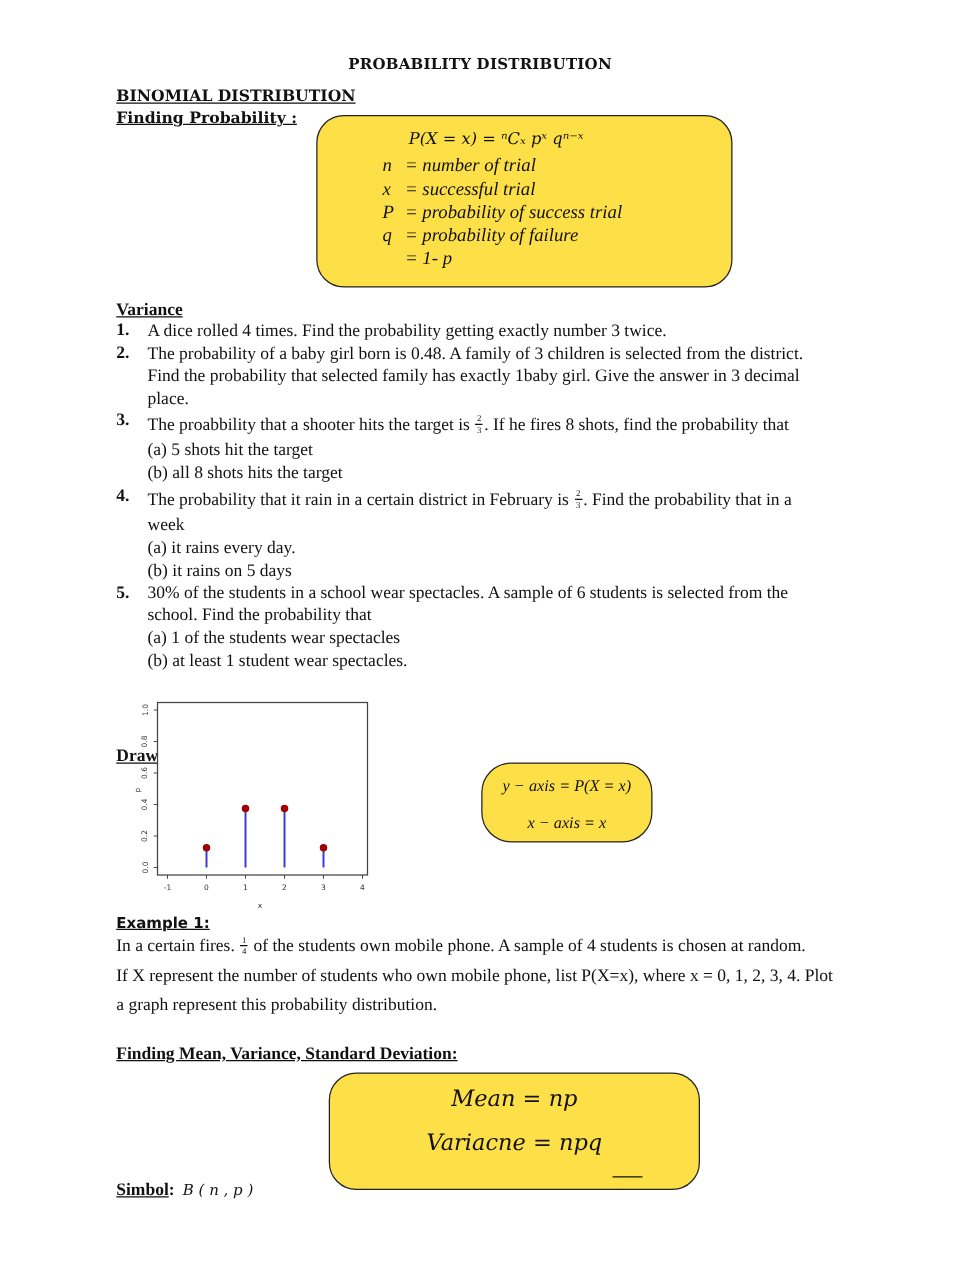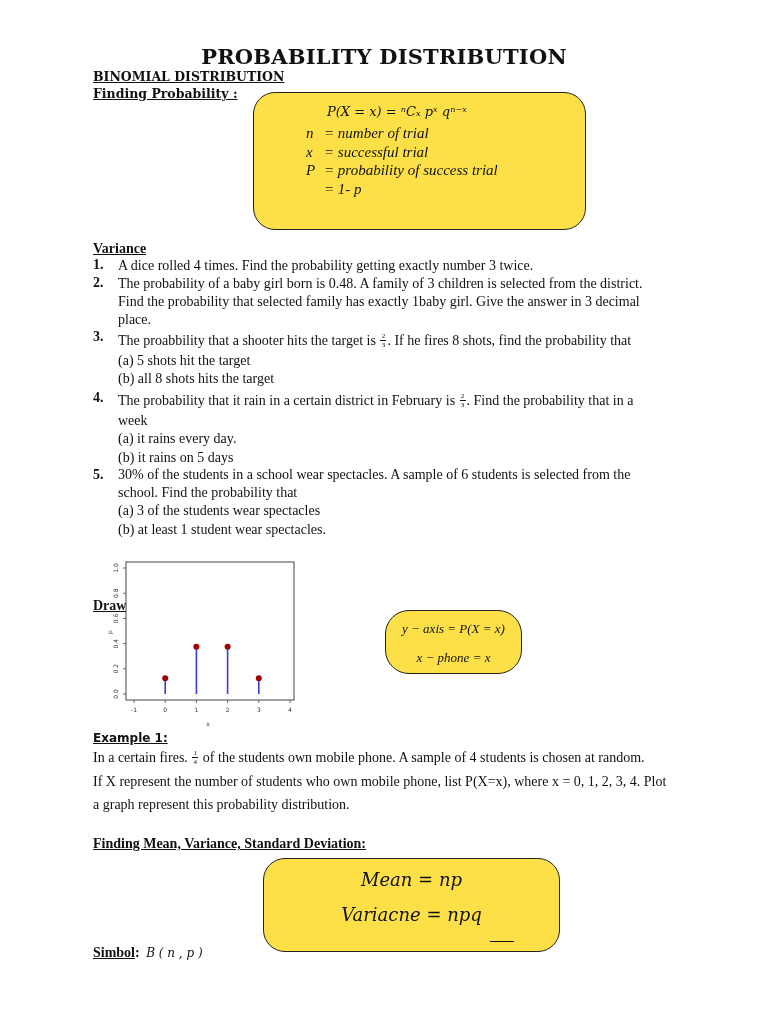--- a/index.html
+++ b/index.html
@@ -1,20 +1,20 @@
 <!DOCTYPE html>
 <html><head>
 <meta charset="utf-8">
 <style>
   html, body { margin:0; padding:0; background:#ffffff; }
   body { width:768px; height:1024px; position:relative; overflow:hidden;
          font-family:"Liberation Serif", serif; color:#111; }
   .abs { position:absolute; }
   .title { left:0; width:768px; top:44px; text-align:center; font-family:"DejaVu Serif", serif;
-           font-weight:bold; font-size:21px; letter-spacing:0.2px; }
+           font-weight:bold; font-size:12px; letter-spacing:0.2px; }
   .hdr { font-family:"DejaVu Serif", serif; font-weight:bold; font-size:12.5px; text-decoration:underline; left:93px; }
   .hdr-serif { font-family:"Liberation Serif", serif; font-weight:bold; font-size:14px; text-decoration:underline; left:93px; }
   .box { border:1.3px solid #222; border-radius:22px; background:#fde047; }
   .formula-main { font-family:"DejaVu Serif", serif; font-style:italic; font-size:13px; }
   .def { font-family:"Liberation Serif", serif; font-style:italic; font-size:15px; line-height:18.5px; }
   .def .sym { display:inline-block; width:18px; }
   .num { position:absolute; left:93px; font-weight:bold; font-size:14px; }
   .item { position:absolute; left:118px; width:540px; font-size:14px; line-height:18.2px; }
   .frac { display:inline-flex; flex-direction:column; align-items:center; vertical-align:middle;
           font-size:7px; line-height:6px; margin:0 1px; position:relative; top:-1px; }
@@ -34,20 +34,21 @@
 <div class="abs title">PROBABILITY DISTRIBUTION</div>
 <div class="abs hdr" style="top:69px;">BINOMIAL DISTRIBUTION</div>
 <div class="abs hdr" style="top:86px;">Finding Probability :</div>
 
 <div class="abs box" style="left:253px; top:92px; width:331px; height:136px;">
   <div class="abs formula-main" style="left:73px; top:11px;">P(X = x) = ⁿCₓ pˣ qⁿ⁻ˣ</div>
   <div class="abs def" style="left:52px; top:31px;">
     <div><span class="sym">n</span><span>= number of trial</span></div>
     <div><span class="sym">x</span><span>= successful trial</span></div>
     <div><span class="sym">P</span><span>= probability of success trial</span></div>
+    <div><span class="sym">q</span><span>= probability of failure</span></div>
     <div><span class="sym"></span><span>= 1- p</span></div>
   </div>
 </div>
 
 <div class="abs hdr-serif" style="top:241px;">Variance</div>
 
 <div class="num" style="top:257px;">1.</div>
 <div class="item" style="top:257px;">
   <div>A dice rolled 4 times. Find the probability getting exactly number 3 twice.</div>
 </div>
@@ -79,21 +80,21 @@
       </span><span>. Find the probability that in a</span></div>
   <div style="margin-top:2px;">week</div>
   <div>(a) it rains every day.</div>
   <div>(b) it rains on 5 days</div>
 </div>
 
 <div class="num" style="top:467px;">5.</div>
 <div class="item" style="top:466px;">
   <div>30% of the students in a school wear spectacles. A sample of 6 students is selected from the</div>
   <div>school. Find the probability  that</div>
-  <div>(a) 3 of the students wear spectacles</div>
+  <div>(a) 1 of the students wear spectacles</div>
   <div>(b) at least 1 student wear spectacles.</div>
 </div>
 
 <div class="abs hdr-serif" style="top:566px;margin-top:32px;">Drawing Graph :</div>
 
 <div class="abs chart">
   <svg width="200" height="175" viewBox="0 0 200 175" xmlns="http://www.w3.org/2000/svg">
     <rect x="22" y="6" width="168" height="138" fill="#fff" stroke="#444" stroke-width="1"></rect>
     <g id="yticks" font-family="DejaVu Sans, sans-serif" font-size="6" fill="#333">
         <line x1="19" x2="22" y1="138" y2="138" stroke="#444" stroke-width="0.8"></line>
@@ -133,21 +134,21 @@
         <line x1="154.8" x2="154.8" y1="138" y2="122.25" stroke="#3b3bd6" stroke-width="1.6"></line>
         <circle cx="154.8" cy="122.25" r="3" fill="#a00000"></circle>
       </g>
     <text id="xlab" x="104" y="170" font-family="DejaVu Sans, sans-serif" font-size="6" fill="#333" text-anchor="middle">x</text>
     <text id="ylab" x="8" y="76" font-family="DejaVu Sans, sans-serif" font-size="6" fill="#333" text-anchor="middle" transform="rotate(-90 8 76)">p</text>
   </svg>
 </div>
 
 <div class="abs box" style="left:385px; top:610px; width:135px; height:62px; border-radius:24px;">
   <div class="abs def" style="left:0; width:100%; text-align:center; top:9px; font-size:13px;">y − axis = P(X = x)</div>
-  <div class="abs def" style="left:0; width:100%; text-align:center; top:38px; font-size:13px;">x − phone = x</div>
+  <div class="abs def" style="left:0; width:100%; text-align:center; top:38px; font-size:13px;">x − axis = x</div>
 </div>
 
 <div class="abs ex1">Example 1:</div>
 <div class="abs ex1-text">
   <div><span>In a certain fires.</span> <span class="frac">
         <span>1</span>
         <span class="bar"></span>
         <span>4</span>
       </span> <span>of the students own mobile phone. A sample of 4 students is chosen at random.</span></div>
   <div>If X represent the number of students who own mobile phone, list P(X=x), where x = 0, 1, 2, 3, 4. Plot</div>

